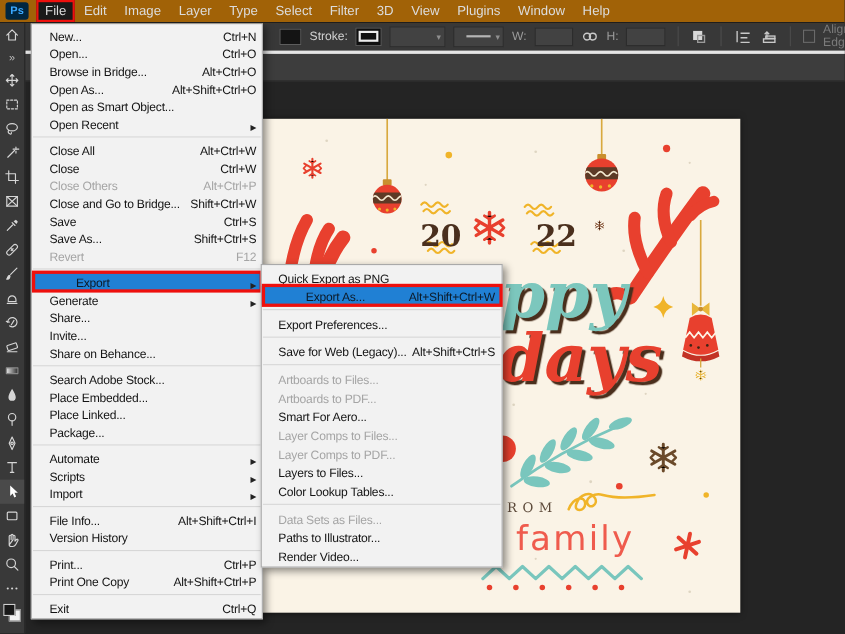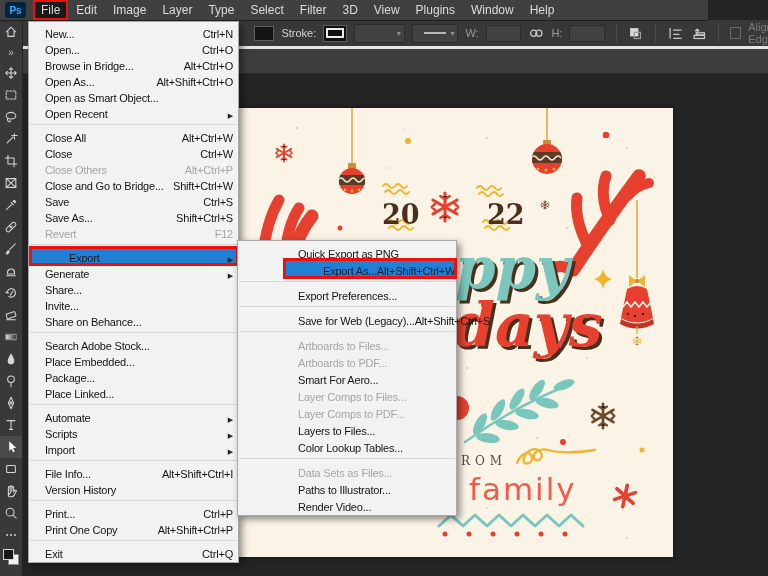--- a/index.html
+++ b/index.html
@@ -3,22 +3,22 @@
 <meta charset="utf-8">
 <style>
   html,body{margin:0;padding:0;}
   body{
     width:768px;height:576px;position:relative;overflow:hidden;
     background:#242424;font-family:"Liberation Sans",sans-serif;
     -webkit-font-smoothing:antialiased;
   }
   
   .menubar{
-    position:absolute;left:0;top:0;width:708px;height:20px;
-    background:#404040;border-bottom:1px solid #1e1e1e;
+    position:absolute;left:0;top:0;width:768px;height:20px;
+    background:#a16207;border-bottom:1px solid #1e1e1e;
     display:flex;align-items:center;z-index:70;color:#dcdcdc;font-size:12px;
   }
   .ps-badge{
     width:21px;height:16px;margin:0 7px 0 5px;border-radius:3px;
     background:#00263f;color:#3aa9ff;font-weight:bold;font-size:10px;
     display:flex;align-items:center;justify-content:center;
   }
   .mitem{padding:0 8px;height:20px;line-height:20px;cursor:default;white-space:nowrap;}
   .mitem.active{background:#1a1a1a;outline:2px solid #ee100d;outline-offset:-2px;}
   
@@ -66,21 +66,21 @@
   
   .popup{
     position:absolute;background:#f2f2f2;border:1px solid #a9a9a9;
     box-shadow:3px 3px 7px rgba(0,0,0,.45);padding:2px 0;z-index:60;
     font-size:11px;letter-spacing:-0.2px;color:#141414;
   }
   .filemenu{left:28px;top:21px;width:209px;}
   .submenu{left:237px;top:240px;width:218px;z-index:61;}
   .mrow{height:16px;display:flex;align-items:flex-end;padding:0 5px 0 16px;
     white-space:nowrap;position:relative;}
-  .submenu .mrow{height:17px;padding:0 6px 0 15px;margin-left:45px;}
+  .submenu .mrow{height:17px;padding:0 6px 0 15px;}
   .mrow .lbl{flex:0 1 auto;}
   .mrow .sc{margin-left:auto;}
   .mrow .arrow{margin-left:auto;font-size:7px;color:#222;}
   .mrow.disabled{color:#a5a5a5;}
   .mrow.hl{background:#2080d4;color:#0c1a28;padding-left:40px;}
   .mrow.annot::after{content:"";position:absolute;left:0;right:-1px;top:-2px;bottom:-2px;
     border:3px solid #ee100d;pointer-events:none;z-index:5;}
   .msep{border-top:1px solid #d7d7d7;margin:4px 1px 3px 1px;height:0;}
   
   .art-serif{font-family:"DejaVu Serif",serif;font-weight:bold;}
@@ -522,24 +522,24 @@
       <span class="lbl">Share on Behance...</span>
     </div>
     <div class="msep"></div>
     <div class="mrow">
       <span class="lbl">Search Adobe Stock...</span>
     </div>
     <div class="mrow">
       <span class="lbl">Place Embedded...</span>
     </div>
     <div class="mrow">
+      <span class="lbl">Place Linked...</span>
+    </div>
+    <div class="mrow">
       <span class="lbl">Package...</span>
-    </div>
-    <div class="mrow">
-      <span class="lbl">Place Linked...</span>
     </div>
     <div class="msep"></div>
     <div class="mrow">
       <span class="lbl">Automate</span>
       <span class="arrow">▶</span>
     </div>
     <div class="mrow">
       <span class="lbl">Scripts</span>
       <span class="arrow">▶</span>
     </div>

